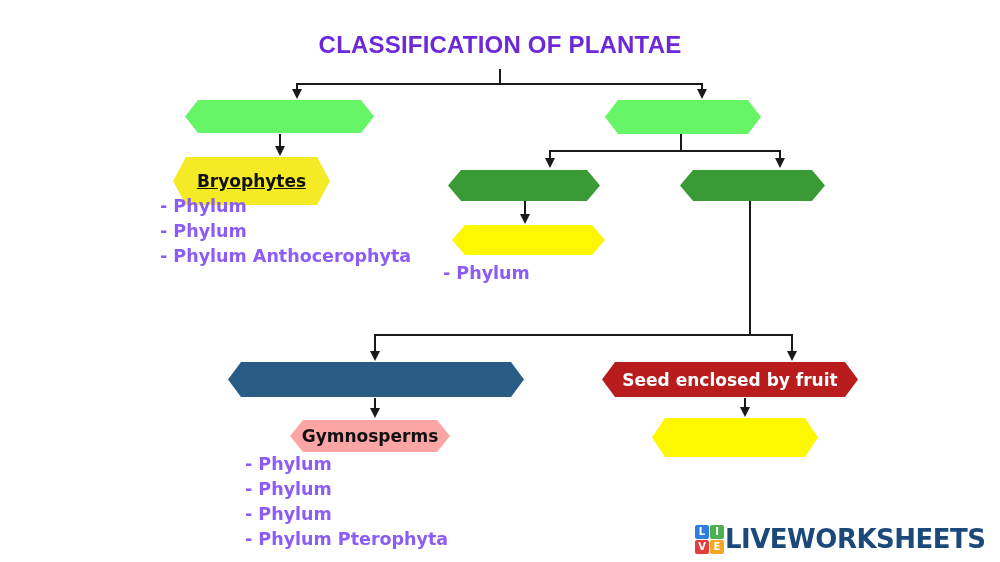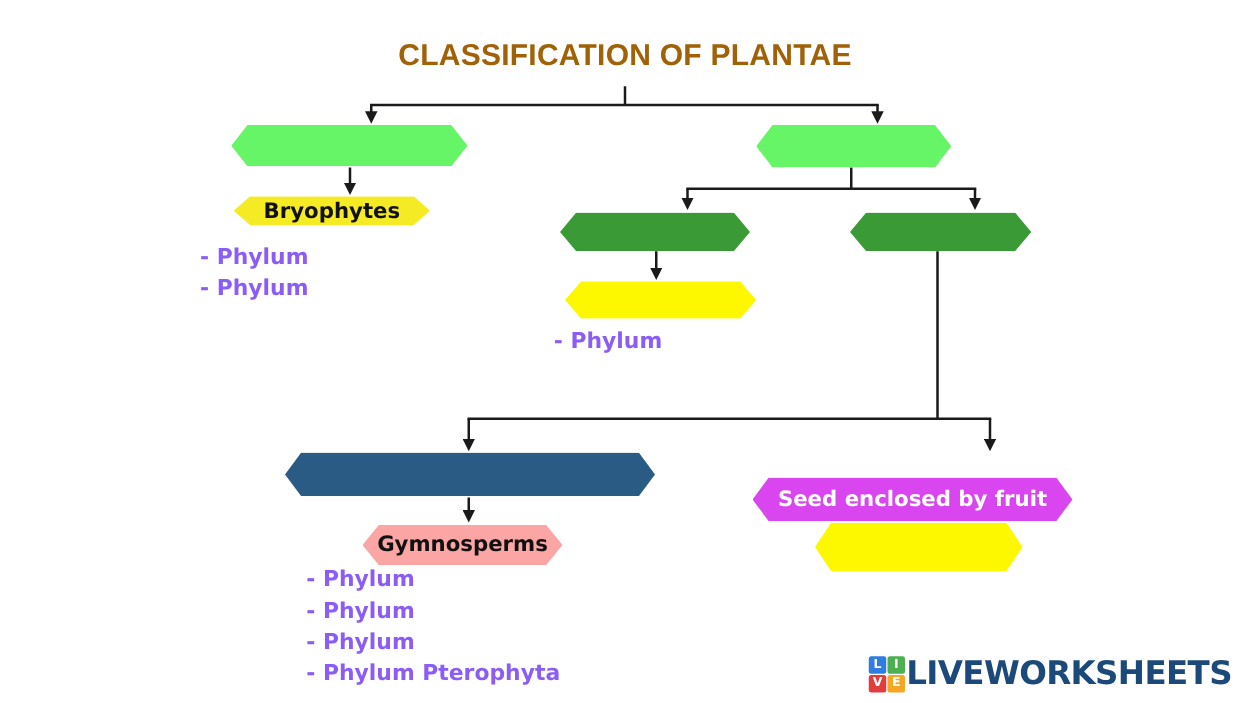--- a/index.html
+++ b/index.html
@@ -3,32 +3,32 @@
 <meta charset="utf-8">
 <style>
   html,body{margin:0;padding:0;background:#fff;}
   .stage{
     position:relative;width:1000px;height:562px;background:#ffffff;overflow:hidden;
     font-family:"DejaVu Sans", sans-serif;
   }
   .title{
     position:absolute;left:0;right:0;top:31px;text-align:center;
     font-family:"Liberation Sans", sans-serif;font-weight:bold;font-size:24px;
-    letter-spacing:0.2px;color:#a16207;
+    letter-spacing:0.2px;color:#6d28d9;
   }
   svg.connectors{position:absolute;left:0;top:0;pointer-events:none;}
   .hex{
     position:absolute;display:flex;align-items:center;justify-content:center;
     font-weight:bold;font-size:17px;color:#111;
     clip-path:polygon(13px 0, calc(100% - 13px) 0, 100% 50%, calc(100% - 13px) 100%, 13px 100%, 0 50%);
   }
   .hex.white-text{color:#ffffff;}
   #hex-division-left{left:185px;top:100px;width:189px;height:33px;}
   #hex-division-right{left:605px;top:100px;width:156px;height:34px;}
-  #hex-bryophytes{left:187px;top:157px;width:157px;height:23px;}
+  #hex-bryophytes{left:173px;top:157px;width:157px;height:48px;text-decoration:underline;}
   #hex-vascular-left{left:448px;top:170px;width:152px;height:31px;}
   #hex-vascular-right{left:680px;top:170px;width:145px;height:31px;}
   #hex-ferns{left:452px;top:225px;width:153px;height:30px;}
   #hex-seed-left{left:228px;top:362px;width:296px;height:35px;}
   #hex-seed-enclosed{left:602px;top:362px;width:256px;height:35px;}
   #hex-gymnosperms{left:290px;top:420px;width:160px;height:32px;}
   #hex-angiosperms{left:652px;top:418px;width:166px;height:39px;}
   .phylum-list{
     position:absolute;font-weight:bold;font-size:17.5px;line-height:25px;color:#8b5cf6;
     white-space:nowrap;
@@ -87,35 +87,36 @@
 
   <div class="hex" id="hex-division-left" style="background-color: rgb(102, 245, 102);"></div>
 
   <div class="hex" id="hex-division-right" style="background-color: rgb(102, 245, 102);"></div>
 
   <div class="hex" id="hex-bryophytes" style="background-color: rgb(245, 235, 37);">Bryophytes</div>
 
   <div class="phylum-list" id="list-bryophytes">
     <div>- Phylum</div>
     <div>- Phylum</div>
+    <div>- Phylum Anthocerophyta</div>
   </div>
 
   <div class="hex" id="hex-vascular-left" style="background-color: rgb(58, 154, 53);"></div>
 
   <div class="hex" id="hex-vascular-right" style="background-color: rgb(58, 154, 53);"></div>
 
   <div class="hex" id="hex-ferns" style="background-color: rgb(253, 247, 0);"></div>
 
   <div class="phylum-list" id="list-ferns">
     <div>- Phylum</div>
   </div>
 
   <div class="hex" id="hex-seed-left" style="background-color: rgb(42, 91, 132);"></div>
 
-  <div class="hex white-text" id="hex-seed-enclosed" style="background-color: #d946ef; margin-top: 20px;">Seed enclosed by fruit</div>
+  <div class="hex white-text" id="hex-seed-enclosed" style="background-color: #b91c1c;">Seed enclosed by fruit</div>
 
   <div class="hex" id="hex-gymnosperms" style="background-color: #fca5a5;">Gymnosperms</div>
 
   <div class="hex" id="hex-angiosperms" style="background-color: rgb(253, 247, 0);"></div>
 
   <div class="phylum-list" id="list-gymnosperms">
     <div>- Phylum</div>
     <div>- Phylum</div>
     <div>- Phylum</div>
     <div>- Phylum Pterophyta</div>

